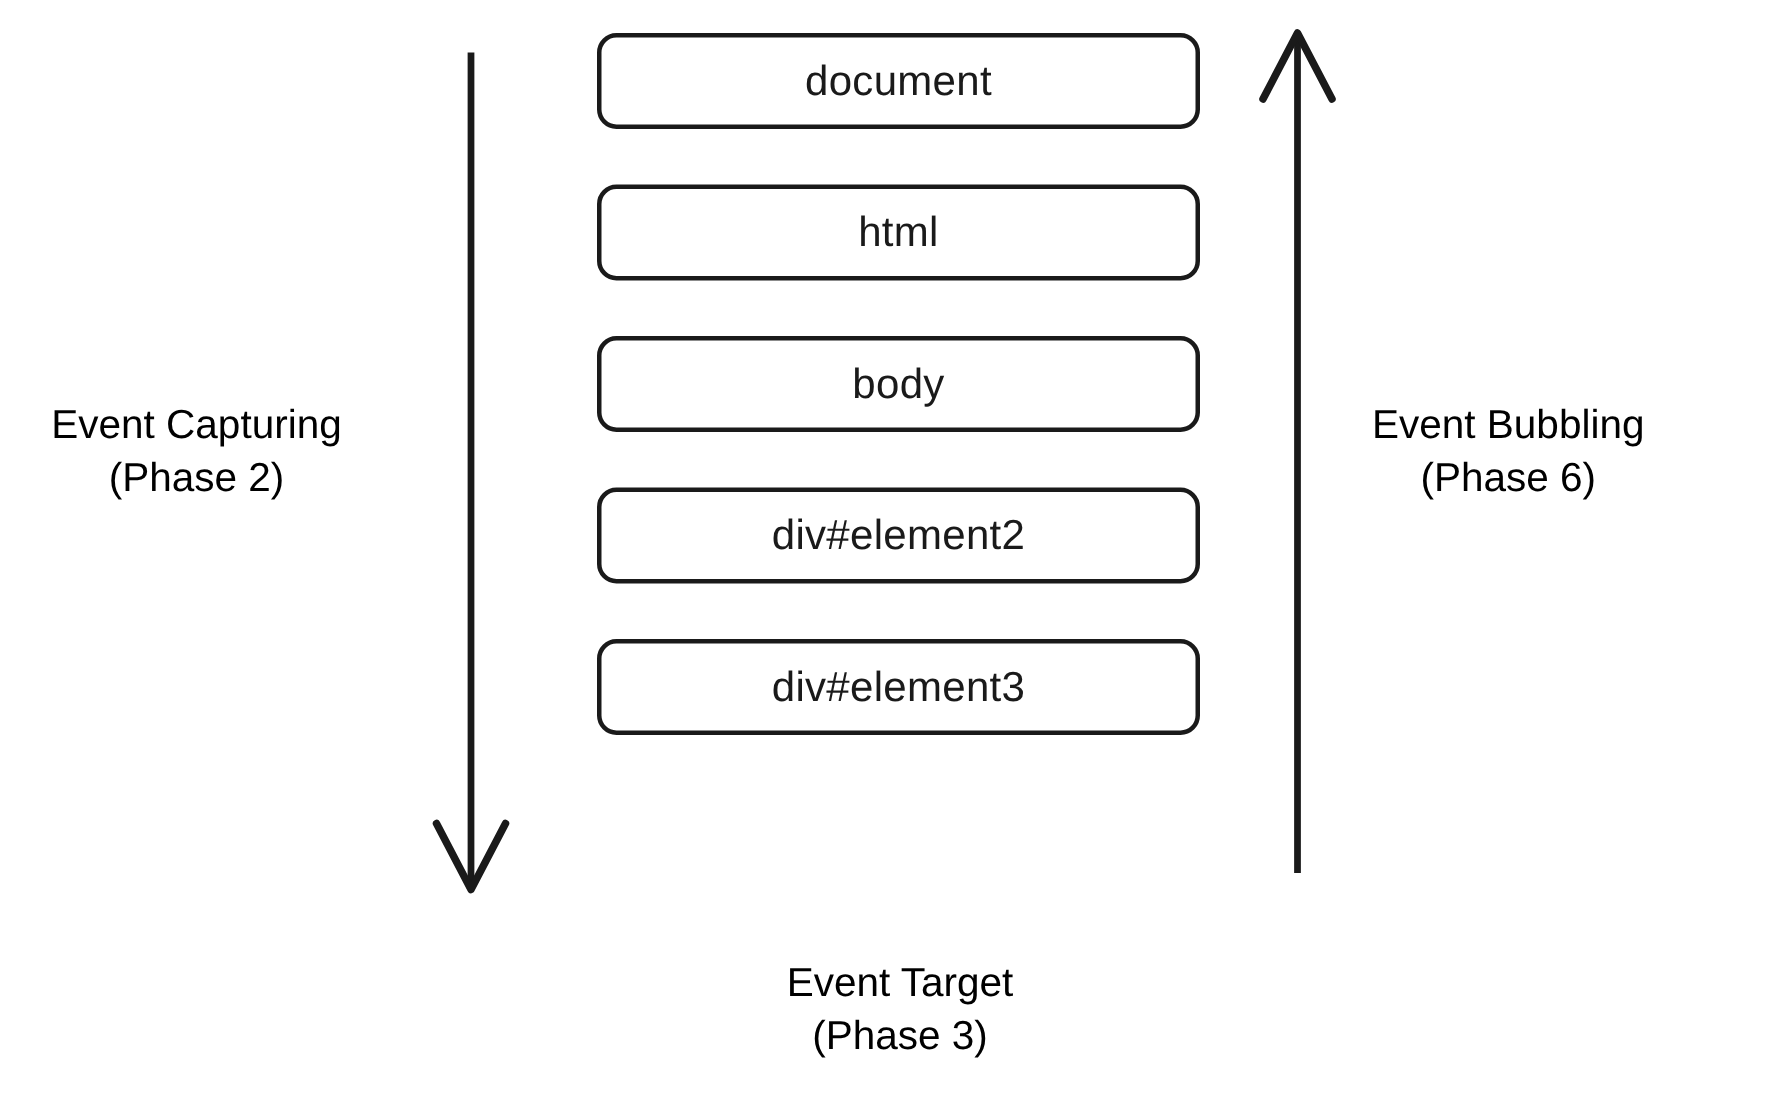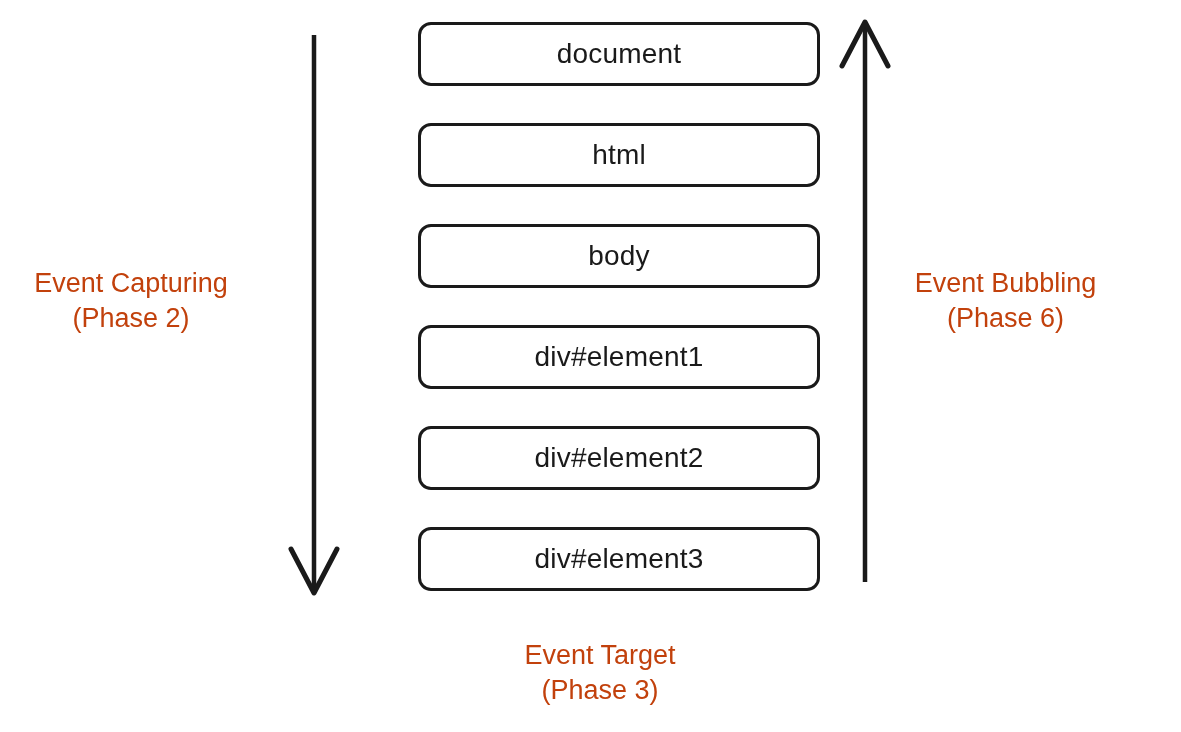--- a/index.html
+++ b/index.html
@@ -36,21 +36,20 @@
     box-sizing: border-box;
     width: 402px;
     height: 64px;
     margin-bottom: 37px;
     border: 3px solid #1a1a1a;
     border-radius: 13px;
     background: #ffffff;
     display: flex;
     align-items: center;
     justify-content: center;
-    margin-left: 20px;
   }
   .node-box:last-child { margin-bottom: 0; }
   .node-label {
     font-size: 28px;
     line-height: 1;
     letter-spacing: 0.2px;
     color: #1a1a1a;
     white-space: nowrap;
   }
 
@@ -63,21 +62,21 @@
     height: 732px;
     pointer-events: none;
   }
 
   
   .phase-caption {
     position: absolute;
     text-align: center;
     font-size: 27px;
     line-height: 1.28;
-    color: #c2410c;
+    color: #000000;
     white-space: nowrap;
   }
   .caption-capturing {
     left: 0px;
     top: 266px;
     width: 262px;
   }
   .caption-bubbling {
     left: 876px;
     top: 266px;
@@ -114,23 +113,20 @@
     <div class="node-box">
       <span class="node-label">document</span>
     </div>
     <div class="node-box">
       <span class="node-label">html</span>
     </div>
     <div class="node-box">
       <span class="node-label">body</span>
     </div>
     <div class="node-box">
-      <span class="node-label">div#element1</span>
-    </div>
-    <div class="node-box">
       <span class="node-label">div#element2</span>
     </div>
     <div class="node-box">
       <span class="node-label">div#element3</span>
     </div>
   </div>
 
   <div class="phase-caption caption-capturing">
     <span class="caption-line">Event Capturing</span>
     <span class="caption-line">(Phase 2)</span>

